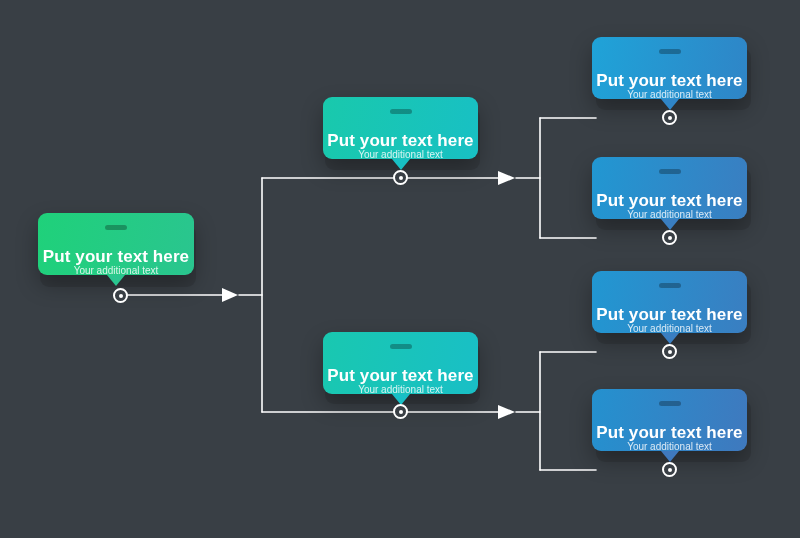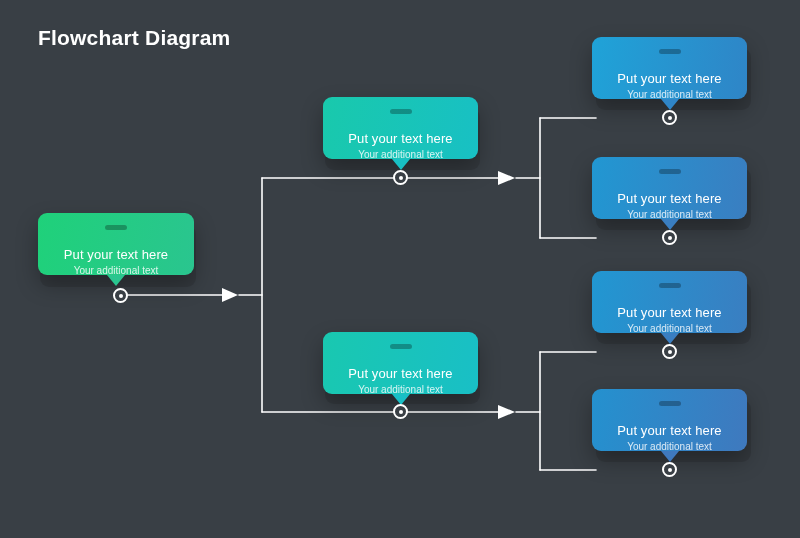--- a/index.html
+++ b/index.html
@@ -62,22 +62,22 @@
     width: 22px;
     height: 5px;
     border-radius: 3px;
     background: rgba(0,0,0,0.28);
   }
   .node .main-text {
     position: absolute;
     left: 0;
     right: 0;
     top: 34px;
-    font-size: 13px;
-    font-weight: normal;
+    font-size: 17px;
+    font-weight: bold;
     letter-spacing: 0.1px;
   }
   .node .sub-text {
     position: absolute;
     left: 0;
     right: 0;
     top: 52px;
     font-size: 10px;
     color: rgba(255,255,255,0.82);
   }
@@ -121,21 +121,20 @@
     background: #ffffff;
   }
 </style>
 </head>
 <body>
 
 <div id="stage">
 
   <div id="watermark"></div>
 
-  <div id="title">Flowchart Diagram</div>
 
   <svg id="wires" viewBox="0 0 800 538">
     <g stroke="#ffffff" stroke-width="1.6" fill="none" stroke-linecap="round" stroke-linejoin="round">
 
       <path d="M128,295 L222,295"></path>
 
       <path d="M239,295 L262,295"></path>
       <path d="M262,178 L262,412"></path>
 
       <path d="M262,178 L498,178"></path>

